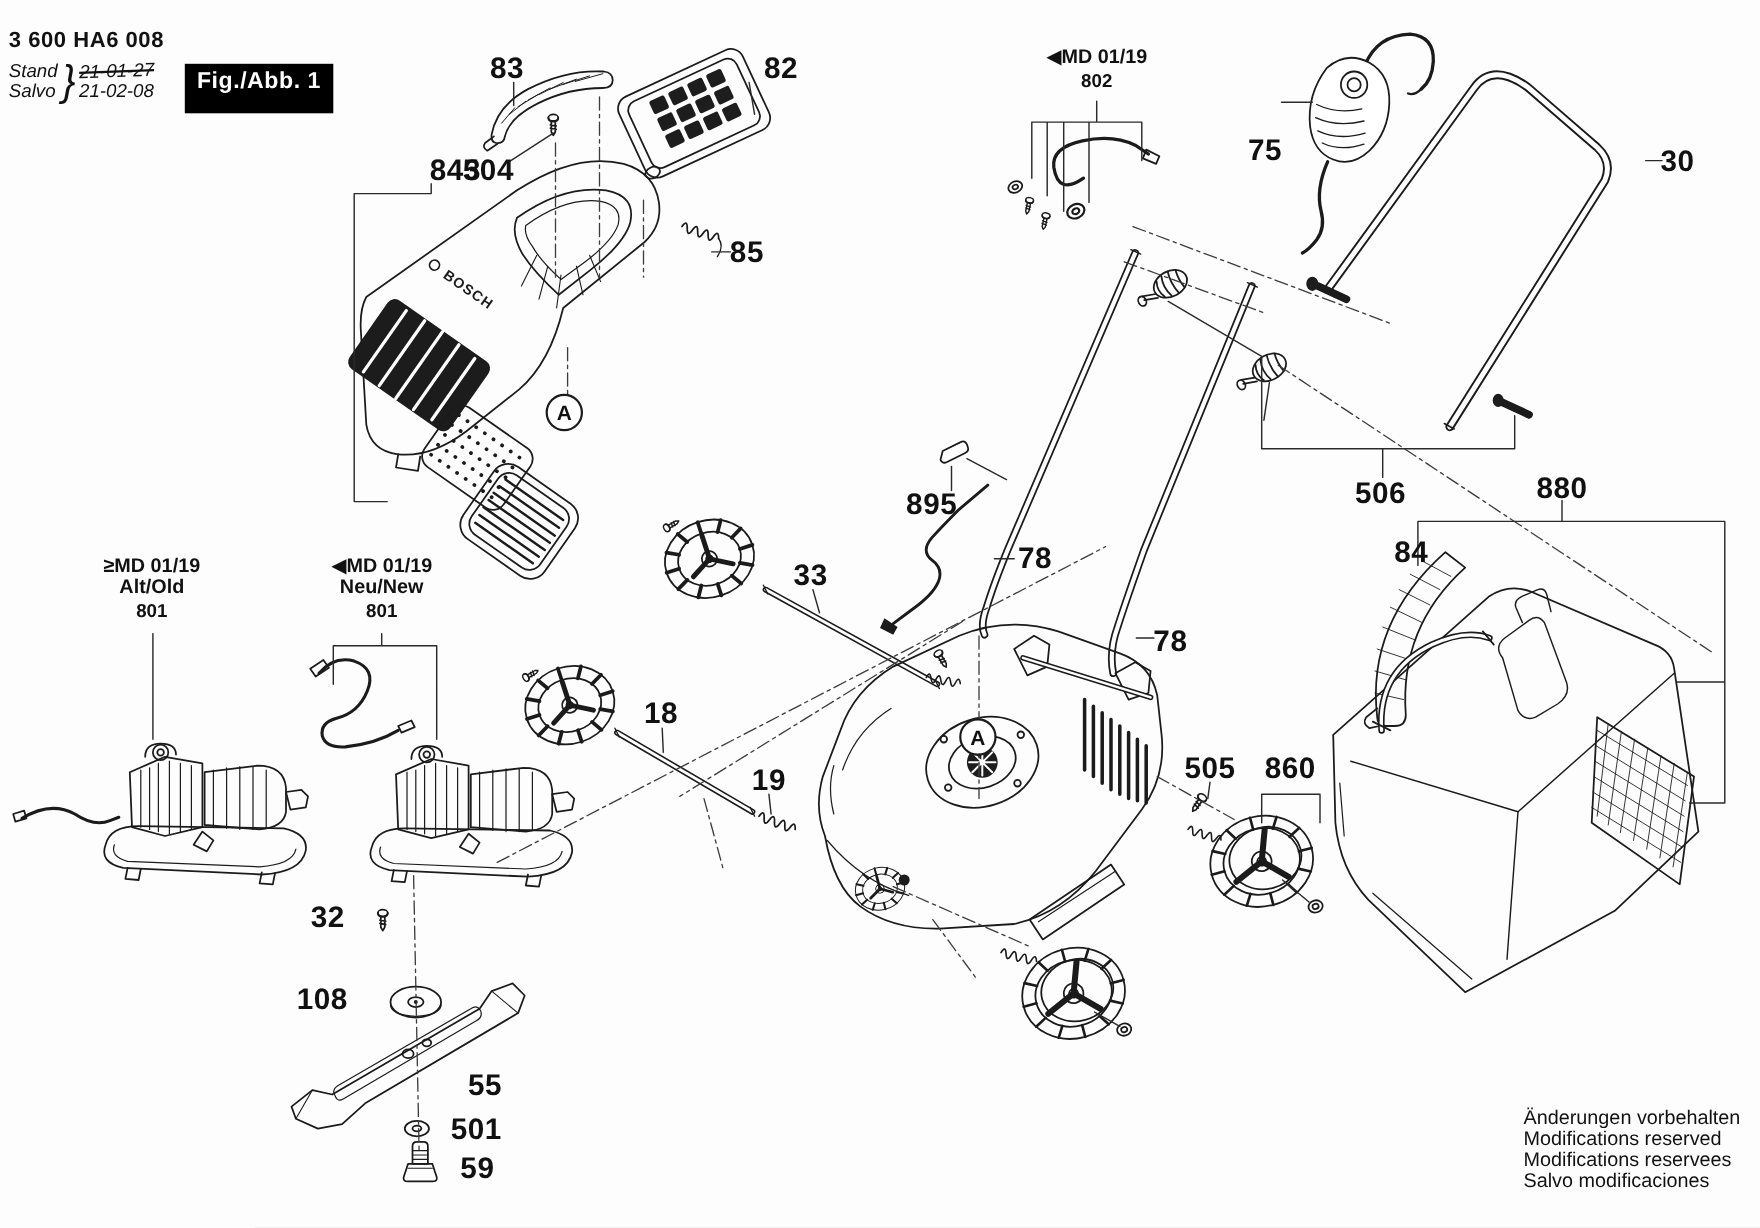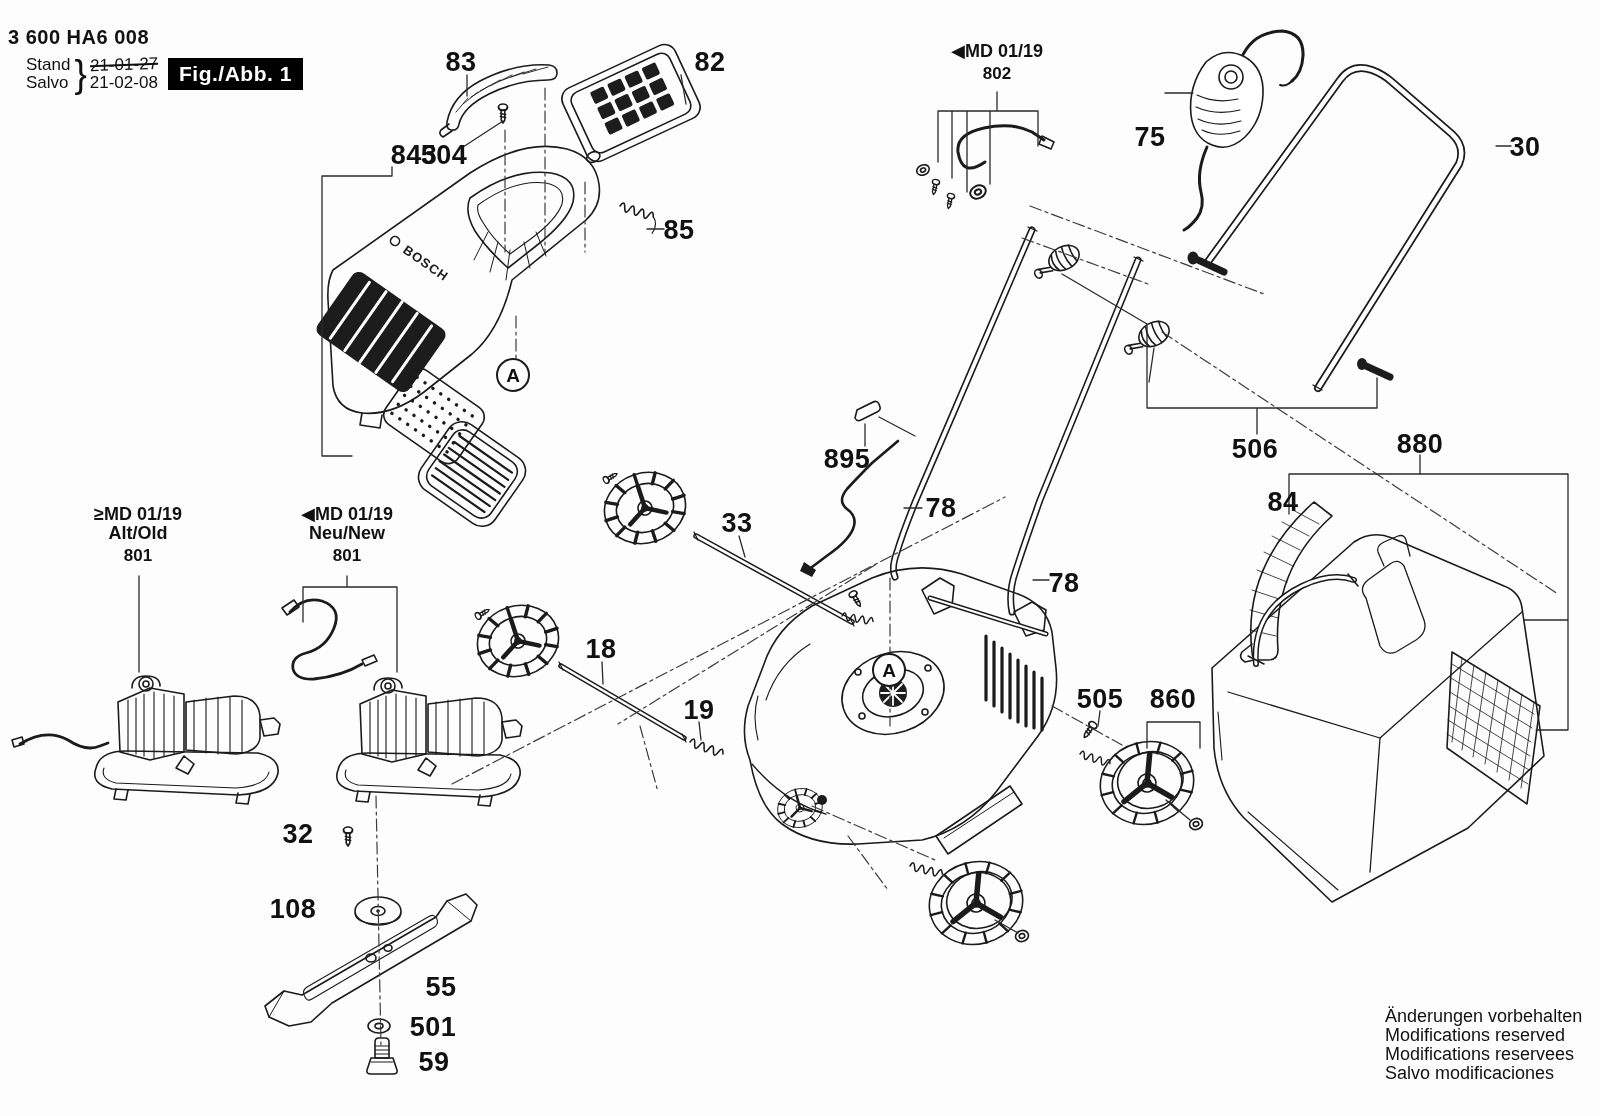--- a/index.html
+++ b/index.html
@@ -3,27 +3,27 @@
 <meta charset="utf-8">
 <style>
   html,body{margin:0;padding:0;background:#e8e8e8;}
   .stage{position:relative;width:1600px;height:1116px;background:#fdfdfd;overflow:hidden;
          font-family:"Liberation Sans","DejaVu Sans",sans-serif;color:#111;}
   svg{position:absolute;left:0;top:0;}
   svg text{font-family:"Liberation Sans","DejaVu Sans",sans-serif;}
 
   
   .h-partnum{position:absolute;left:8px;top:26px;font-size:20px;font-weight:700;letter-spacing:0.5px;}
-  .h-rev{position:absolute;left:26px;top:53px;display:flex;align-items:center;}
+  .h-rev{position:absolute;left:8px;top:53px;display:flex;align-items:center;font-style:italic;}
   .h-rev-labels{font-size:17px;line-height:18px;}
   .h-brace{font-size:37px;font-weight:400;margin:0 3px 0 4px;transform:scaleY(1.05);}
   .h-rev-dates{font-size:17px;line-height:18px;}
   .struck{text-decoration:line-through;text-decoration-thickness:2px;transform:skewY(-2deg);display:inline-block;}
   .fig-badge{position:absolute;left:168px;top:58px;background:#000;color:#fff;
-             font-size:21px;font-weight:bold;padding:4px 11px 4px 11px;letter-spacing:0.5px;}
+             font-size:21px;font-weight:bold;padding:4px 11px 17px 11px;letter-spacing:0.5px;}
 
   
   .callout{position:absolute;transform:translate(-50%,-50%);font-size:27px;font-weight:bold;
            letter-spacing:0.5px;white-space:nowrap;}
   .annotation{position:absolute;transform:translateX(-50%);text-align:center;white-space:nowrap;}
   .ann-line{font-size:18px;font-weight:bold;line-height:19px;}
   .ann-big{font-size:17px;line-height:26px;}
 
   
   .footer{position:absolute;left:1385px;top:1007px;font-size:18px;line-height:19px;}

